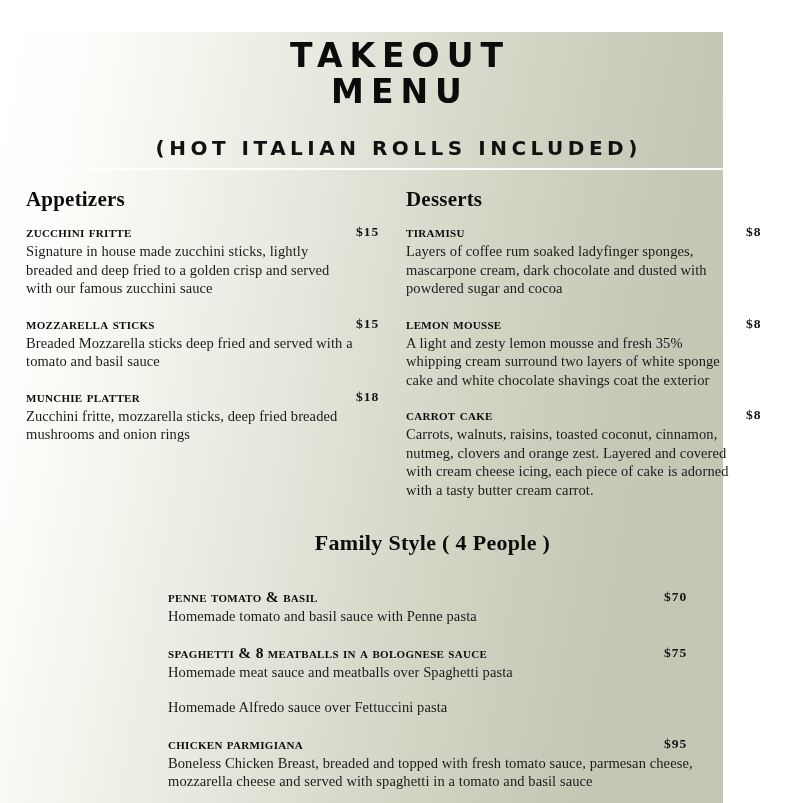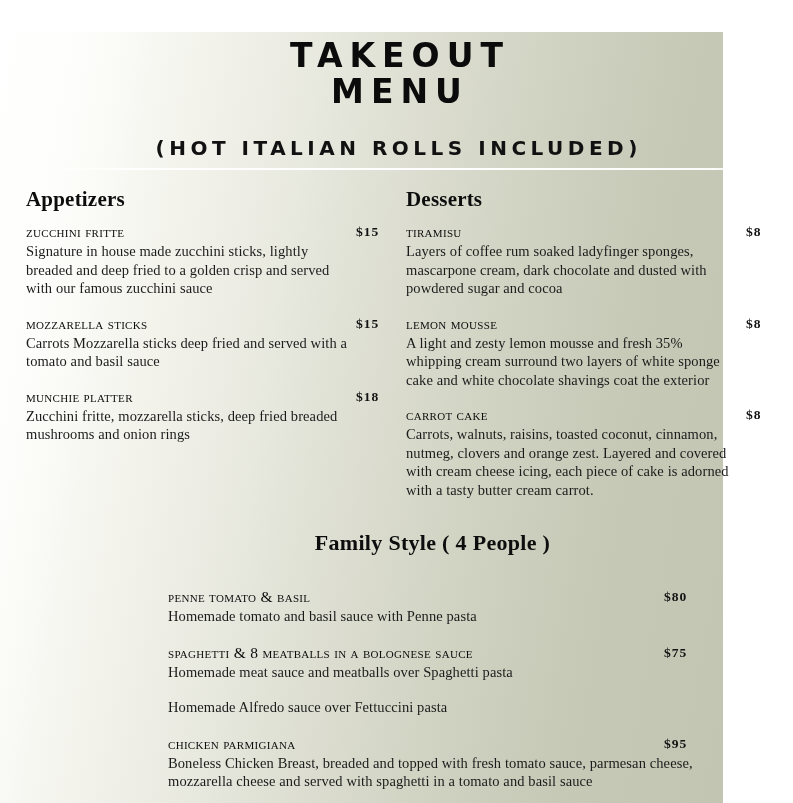--- a/index.html
+++ b/index.html
@@ -112,21 +112,21 @@
     position: relative;
     margin-bottom: 16px;
   }
   .item-head {
     position: relative;
     display: block;
   }
   .item-name {
     display: inline-block;
     font-family: "Liberation Serif", serif;
-    font-weight: normal;
+    font-weight: bold;
     font-size: 15.5px;
     line-height: 19px;
     letter-spacing: 0.3px;
     color: #0d0d0d;
     font-variant: small-caps;
     text-transform: lowercase;
   }
   .item-price {
     position: absolute;
     top: 1px;
@@ -216,21 +216,21 @@
           <span class="item-price">$15</span>
         </div>
         <p class="item-desc">Signature in house made zucchini sticks, lightly breaded and deep fried to a golden crisp and served with our famous zucchini sauce</p>
       </div>
 
       <div class="item">
         <div class="item-head">
           <span class="item-name">Mozzarella Sticks</span>
           <span class="item-price">$15</span>
         </div>
-        <p class="item-desc">Carrots Mozzarella sticks deep fried and served with a tomato and basil sauce</p>
+        <p class="item-desc">Breaded Mozzarella sticks deep fried and served with a tomato and basil sauce</p>
       </div>
 
       <div class="item">
         <div class="item-head">
           <span class="item-name">Munchie Platter</span>
           <span class="item-price">$18</span>
         </div>
         <p class="item-desc">Zucchini fritte, mozzarella sticks, deep fried breaded mushrooms and onion rings</p>
       </div>
     </div>
@@ -265,21 +265,21 @@
   </div>
 
   <div class="family">
     <h2 class="family-heading">Family Style ( 4 People )</h2>
 
     <div class="family-list">
 
       <div class="family-item">
         <div class="item-head">
           <span class="item-name">Penne Tomato &amp; Basil</span>
-          <span class="item-price">$80</span>
+          <span class="item-price">$70</span>
         </div>
         <p class="item-desc">Homemade tomato and basil sauce with Penne pasta</p>
       </div>
 
       <div class="family-item">
         <div class="item-head">
           <span class="item-name">Spaghetti &amp; 8 Meatballs in a Bolognese Sauce</span>
           <span class="item-price">$75</span>
         </div>
         <p class="item-desc">Homemade meat sauce and meatballs over Spaghetti pasta</p>

